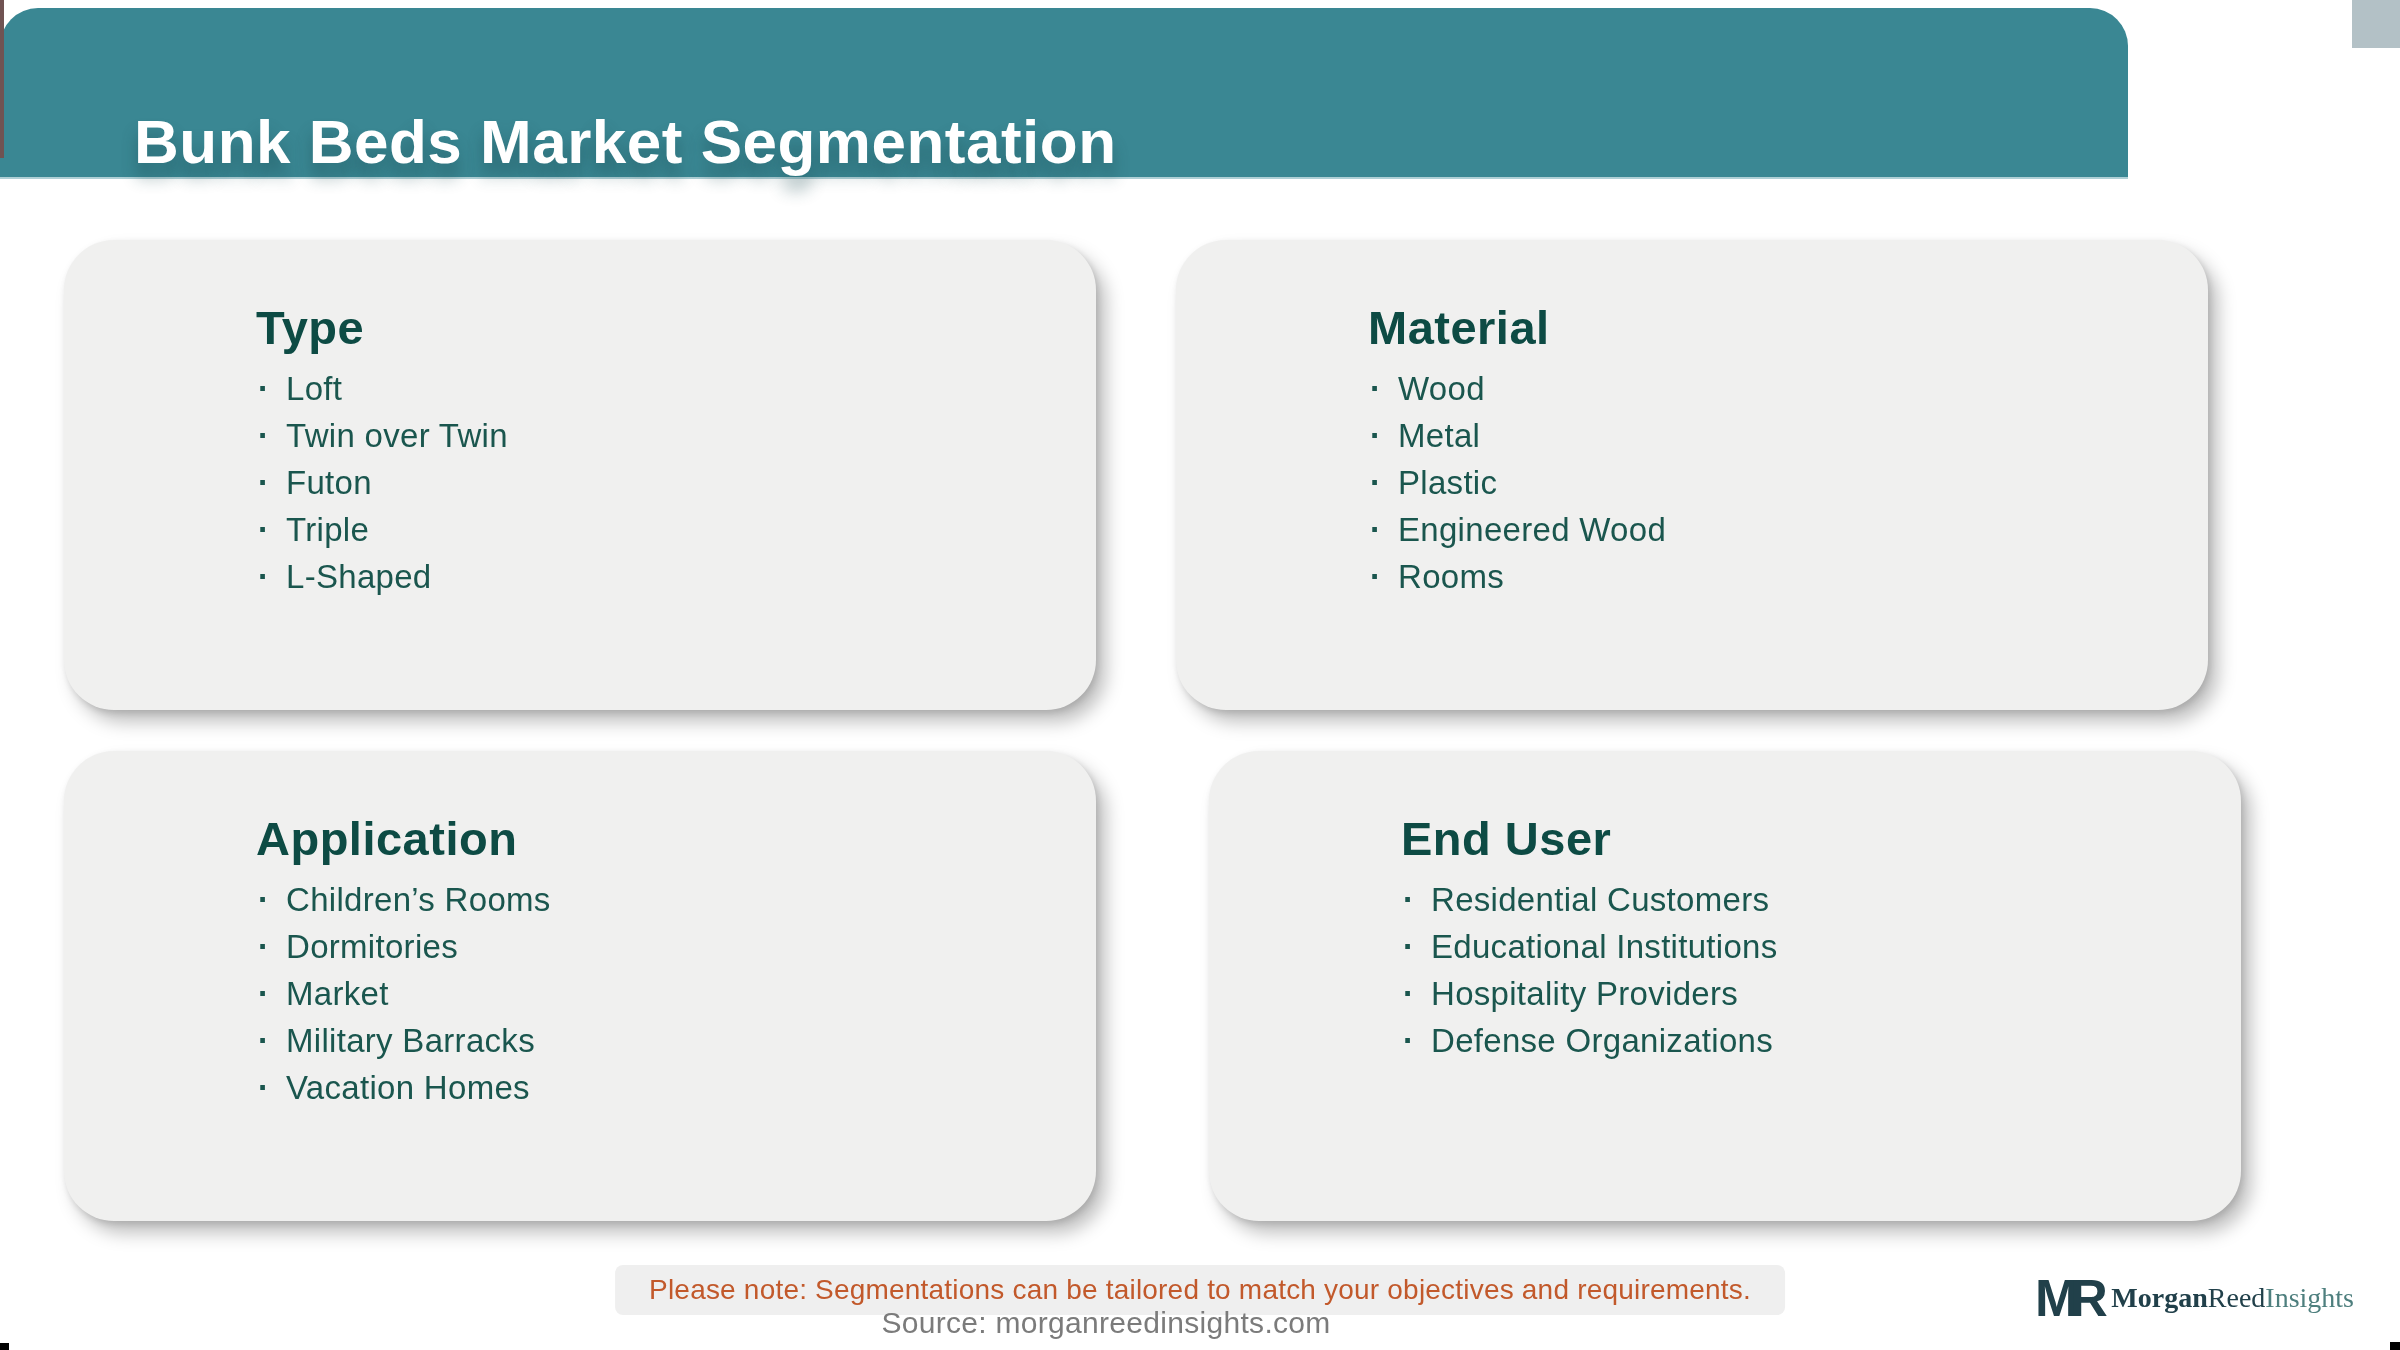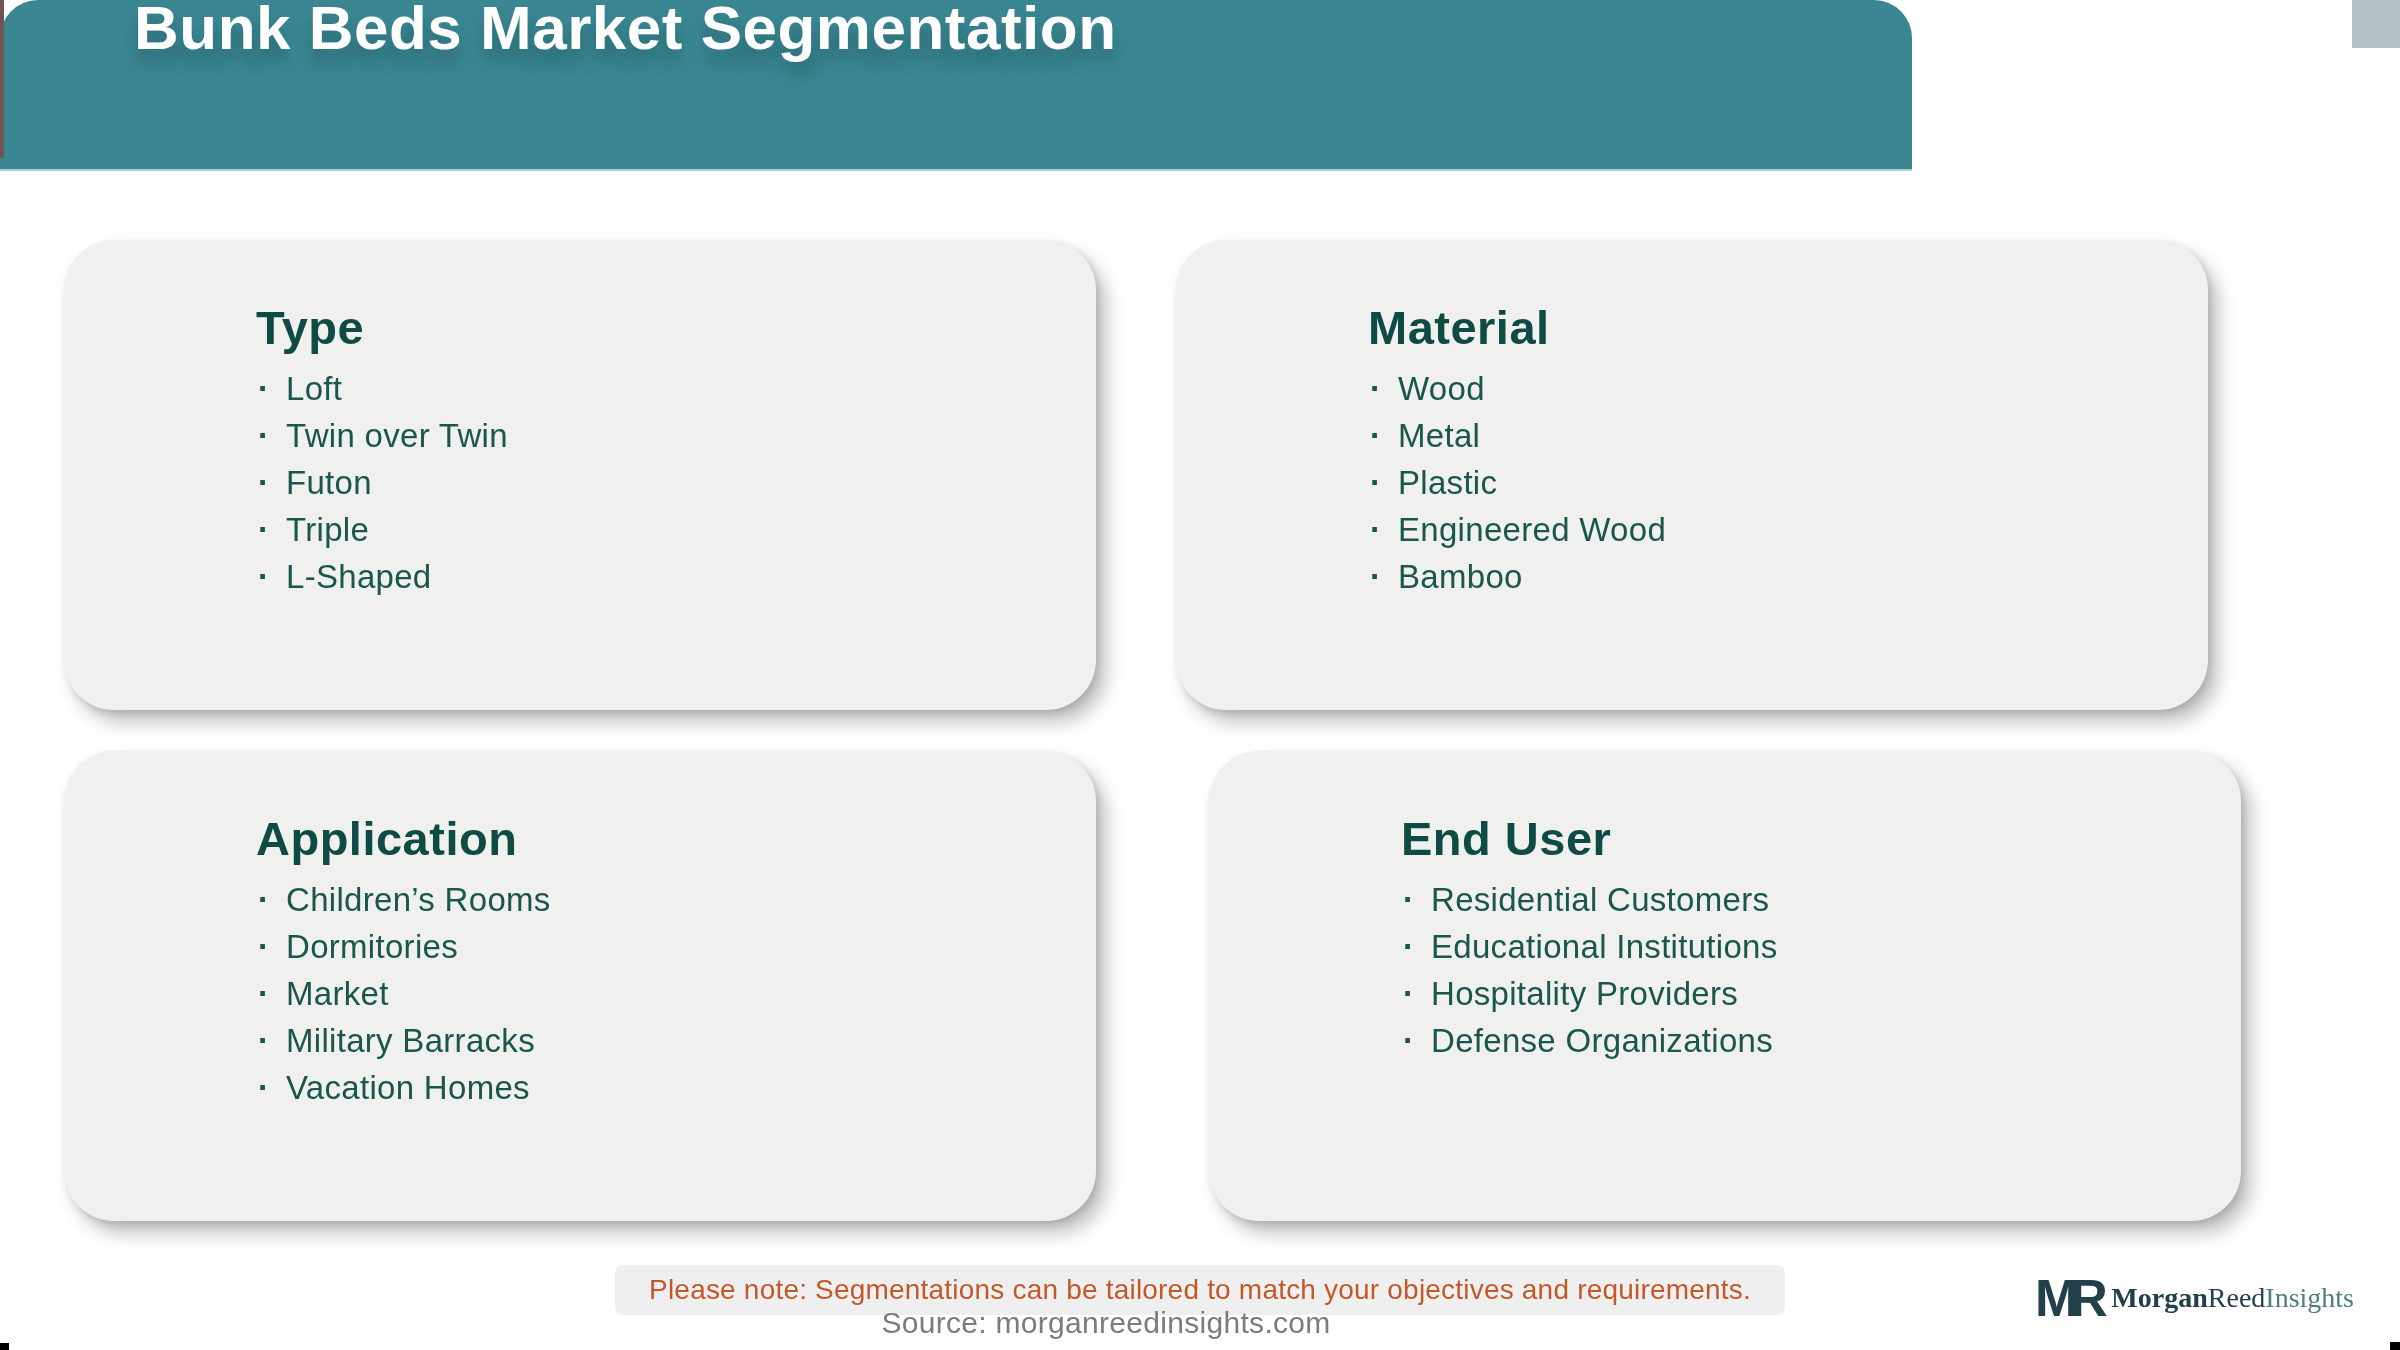--- a/index.html
+++ b/index.html
@@ -12,25 +12,25 @@
   .corner-accent-right{
     position:absolute;top:0;right:0;width:48px;height:48px;
     background:var(--accent-gray,#B3C1C6);z-index:0;
   }
   .corner-accent-left{
     position:absolute;top:0;left:0;width:4px;height:158px;
     background:var(--accent-maroon,#705352);z-index:3;
   }
 
   .header{
-    position:absolute;top:0;left:0;width:1912px;height:171px;
+    position:absolute;top:8px;left:0;width:2128px;height:171px;
     background:var(--header-teal,#3A8793);
     border-radius:38px 38px 0 0;
     border-bottom:2px solid var(--header-edge,#AFD0D6);
-    display:flex;align-items:flex-start;
+    display:flex;align-items:flex-end;
     z-index:1;box-sizing:border-box;
   }
   .header h1{
     margin:-8px 0 0 134px;
     font-size:62px;font-weight:700;letter-spacing:.5px;color:#ffffff;
     text-shadow:0 14px 16px rgba(25,70,78,.45);
   }
 
   .card{
     position:absolute;width:1032px;height:470px;
@@ -126,21 +126,21 @@
     </ul>
   </section>
 
   <section class="card card-pos-1">
     <h2>Material</h2>
     <ul>
       <li>Wood</li>
       <li>Metal</li>
       <li>Plastic</li>
       <li>Engineered Wood</li>
-      <li>Bamboo</li>
+      <li>Rooms</li>
     </ul>
   </section>
 
   <section class="card card-pos-2">
     <h2>Application</h2>
     <ul>
       <li>Children’s Rooms</li>
       <li>Dormitories</li>
       <li>Market</li>
       <li>Military Barracks</li>

